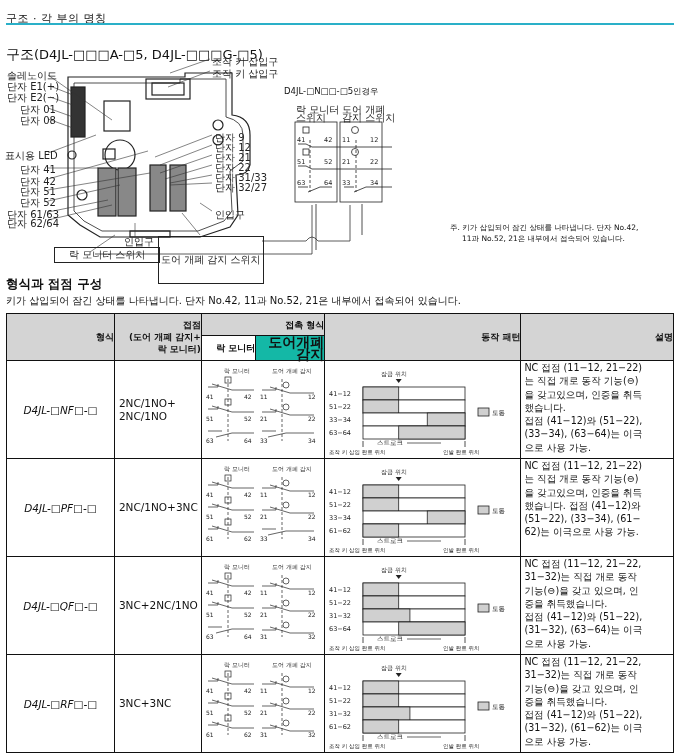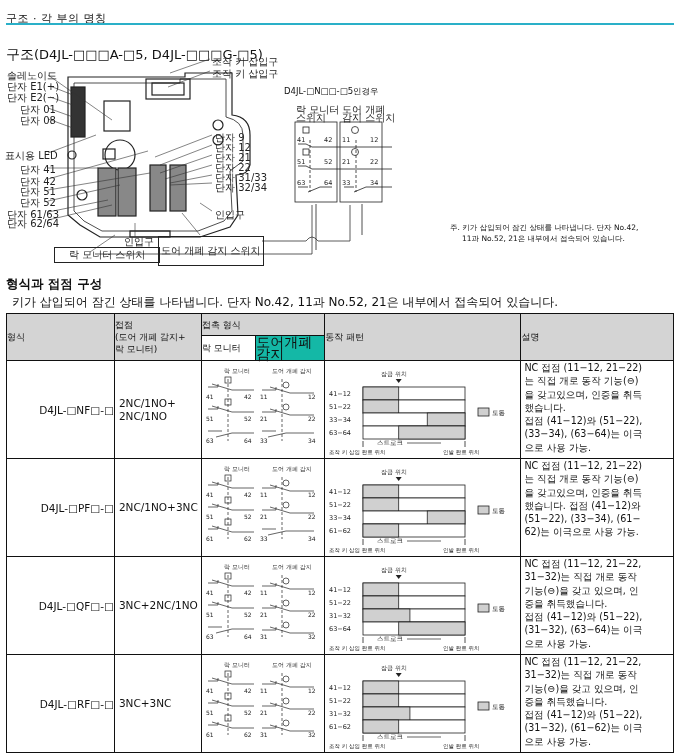--- a/index.html
+++ b/index.html
@@ -5,27 +5,27 @@
   * { box-sizing: border-box; margin: 0; padding: 0; }
   body { width: 674px; height: 756px; background: #fff; font-family: "DejaVu Sans", "Liberation Sans", sans-serif; color: #111; position: relative; overflow: hidden; }
   .abs { position: absolute; }
   .h1 { left: 6px; top: 3px; font-size: 11px; font-weight: normal; letter-spacing: 0.5px; margin-top: 8px; }
   .rule { left: 6px; top: 23px; width: 668px; height: 2px; background: #2ab0c8; }
   .h2 { left: 6px; top: 34px; font-size: 13px; margin-top: 12px; }
   .h2 .big { font-size: 14px; }
   .lbl { font-size: 10px; white-space: nowrap; color: #222; }
   .note { left: 450px; top: 222px; font-size: 7.5px; line-height: 11px; width: 230px; }
   .h3 { left: 6px; top: 276px; font-size: 12.5px; font-weight: bold; }
-  .sub { left: 12px; top: 294px; font-size: 12px; text-align: right; }
+  .sub { left: 6px; top: 294px; font-size: 10px; text-align: right; }
   table.spec { position: absolute; left: 6px; top: 313px; width: 668px; border-collapse: collapse; font-size: 10px; }
   table.spec th, table.spec td { border: 1px solid #111; }
-  table.spec th { background: #d4d4d4; font-weight: normal; text-align: left; font-size: 9px; line-height: 12px; }
+  table.spec th { background: #d4d4d4; font-weight: bold; text-align: right; font-size: 9px; line-height: 12px; }
   table.spec tr.hdr1 th { height: 22px; }
   table.spec tr.hdr2 th { height: 24px; }
-  table.spec td.model { text-align: right; font-size: 10.5px; white-space: nowrap; }
+  table.spec td.model { text-align: center; font-size: 10.5px; white-space: nowrap; font-style: italic; }
   table.spec td.contact { padding-left: 4px; font-size: 10.5px; line-height: 13px; }
   table.spec td.desc { font-size: 9.6px; line-height: 13.3px; padding: 0 3px; vertical-align: top; }
   table.spec td.circuit, table.spec td.pattern { padding: 0; vertical-align: top; position: relative; margin-left: 24px; }
   tr.row td { height: 95px; }
   svg text { font-family: "DejaVu Sans", "Liberation Sans", sans-serif; }
 </style>
 </head>
 <body>
 
 <div class="abs h1">구조 · 각 부의 명칭</div>
@@ -102,25 +102,25 @@
 <div class="abs lbl" style="left:7px;top:217px">단자 62/64</div>
 
 <div class="abs lbl" style="left:212px;top:55px">조작 키 삽입구</div>
 <div class="abs lbl" style="left:212px;top:67px">조작 키 삽입구</div>
 
 <div class="abs lbl" style="left:215px;top:131px">단자 9</div>
 <div class="abs lbl" style="left:215px;top:141px">단자 12</div>
 <div class="abs lbl" style="left:215px;top:151px">단자 21</div>
 <div class="abs lbl" style="left:215px;top:161px">단자 22</div>
 <div class="abs lbl" style="left:215px;top:171px">단자 31/33</div>
-<div class="abs lbl" style="left:215px;top:181px">단자 32/34</div>
+<div class="abs lbl" style="left:215px;top:181px">단자 32/27</div>
 <div class="abs lbl" style="left:215px;top:208px">인입구</div>
 <div class="abs lbl" style="left:124px;top:235px">인입구</div>
 
-<div class="abs lbl" style="left:158px;top:236px;border:1px solid #222;padding:7px 2px;">도어 개폐 감지 스위치</div>
+<div class="abs lbl" style="left:158px;top:236px;border:1px solid #222;padding:16px 2px;">도어 개폐 감지 스위치</div>
 <div class="abs lbl" style="left:54px;top:247px;border:1px solid #222;padding:0 14px;">락 모니터 스위치</div>
 
 <div class="abs" style="left:284px;top:86px;font-size:8.5px;">D4JL-□N□□-□5인경우</div>
 <div class="abs lbl" style="left:296px;top:103px">락 모니터</div>
 <div class="abs lbl" style="left:296px;top:111px">스위치</div>
 <div class="abs lbl" style="left:342px;top:103px">도어 개폐</div>
 <div class="abs lbl" style="left:342px;top:111px">감지 스위치</div>
 
 <svg class="abs" style="left:290px;top:120px" width="110" height="130" viewBox="0 0 110 130">
   <g fill="none" stroke="#222" stroke-width="0.8">

